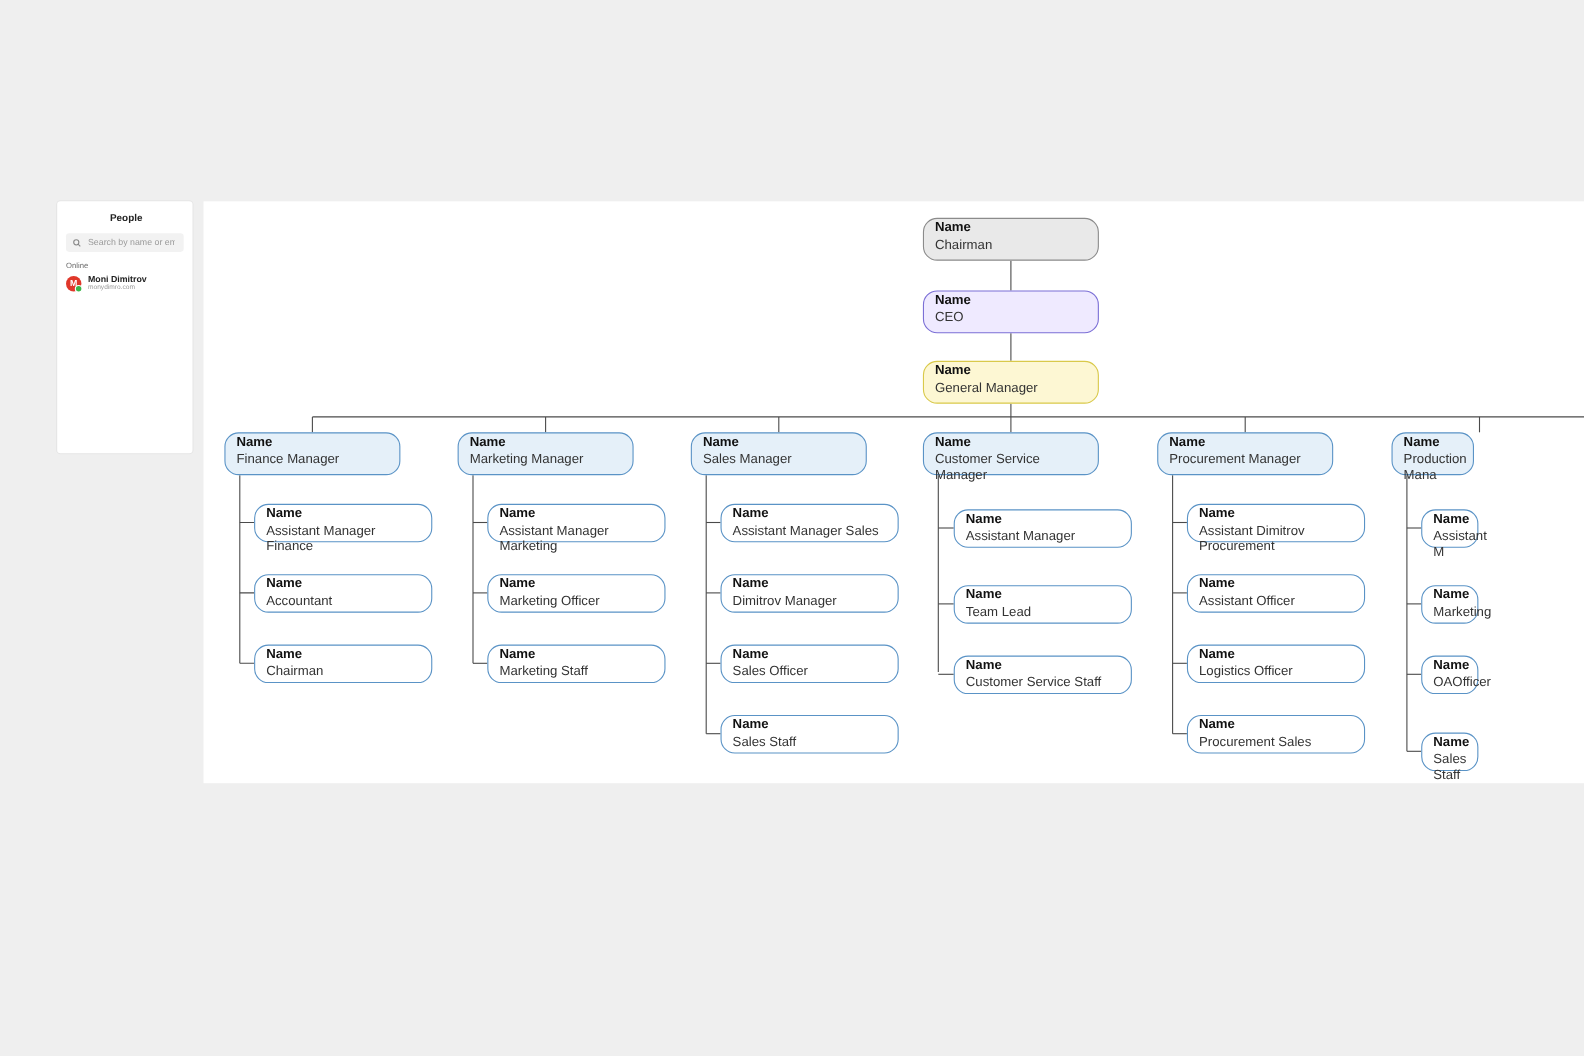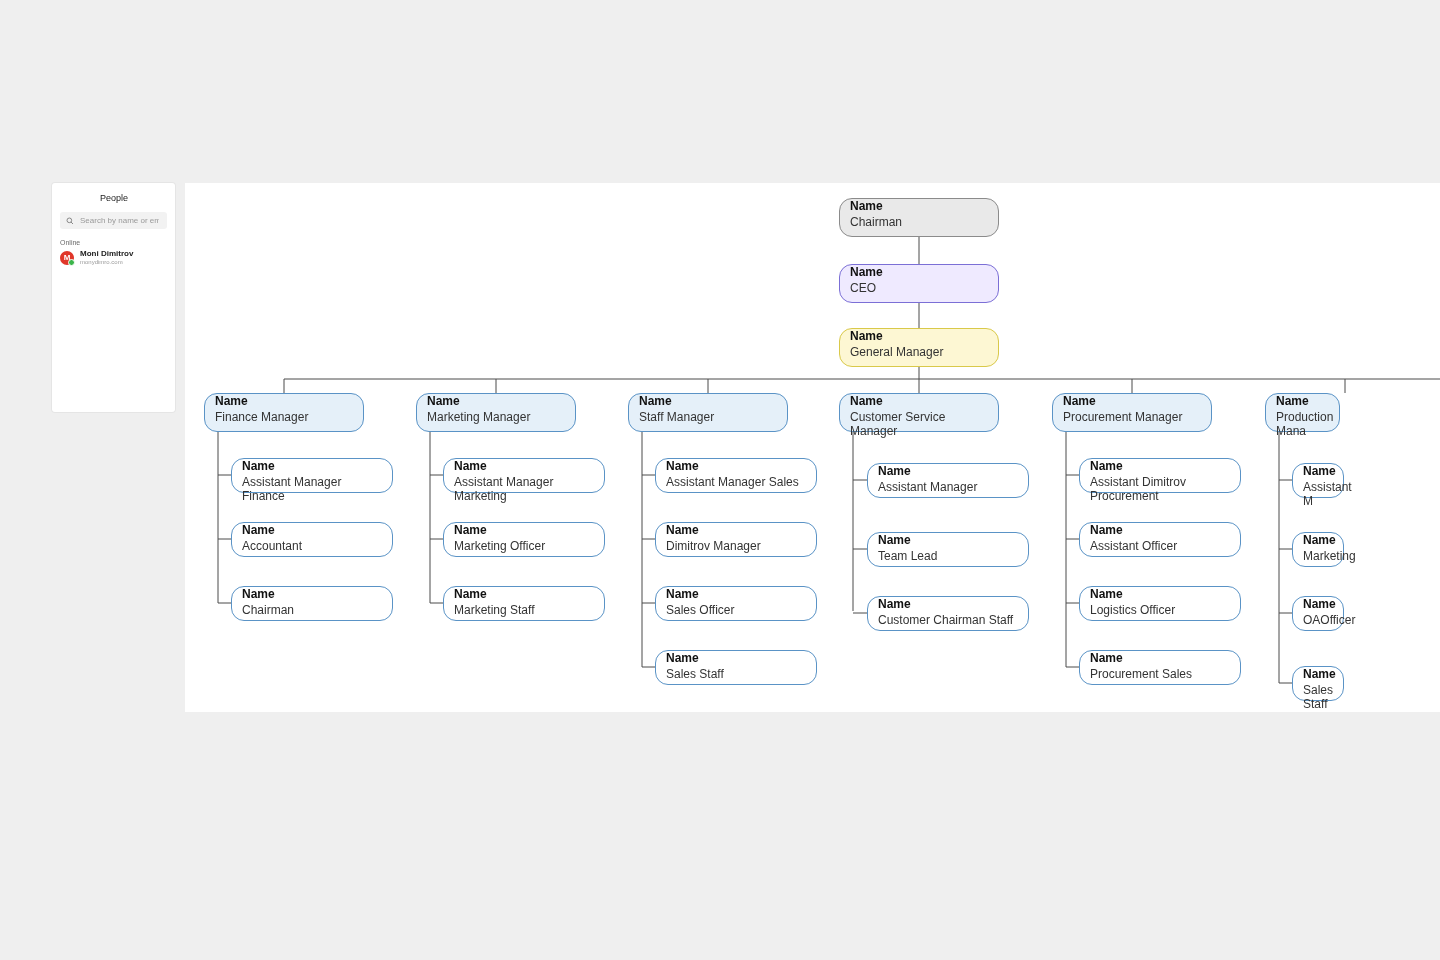--- a/index.html
+++ b/index.html
@@ -15,21 +15,21 @@
     position: absolute;
     left: 52px; top: 183px;
     width: 123px; height: 229px;
     background: #fff;
     border-radius: 3px;
     box-shadow: 0 0 0 1px rgba(0,0,0,0.04);
     padding: 10px 8px;
   }
   .sidebar-title {
     font-size: 9px;
-    font-weight: 400;
+    font-weight: 700;
     color: #222;
     margin-bottom: 9px;
     padding-left: 40px;
   }
   .search-wrap {
     position: relative;
     width: 100%;
     height: 17px;
     background: #f2f2f2;
     border-radius: 3px;
@@ -188,21 +188,21 @@
   <div class="card c-blue" style="left:19px;  top:210px;">
     <div class="lbl">Name</div>
     <div class="role">Finance Manager</div>
   </div>
   <div class="card c-blue" style="left:231px; top:210px;">
     <div class="lbl">Name</div>
     <div class="role">Marketing Manager</div>
   </div>
   <div class="card c-blue" style="left:443px; top:210px;">
     <div class="lbl">Name</div>
-    <div class="role">Staff Manager</div>
+    <div class="role">Sales Manager</div>
   </div>
   <div class="card c-blue" style="left:654px; top:210px;">
     <div class="lbl">Name</div>
     <div class="role">Customer Service Manager</div>
   </div>
   <div class="card c-blue" style="left:867px; top:210px;">
     <div class="lbl">Name</div>
     <div class="role">Procurement Manager</div>
   </div>
   <div class="card c-blue cut" style="left:1080px; top:210px;">
@@ -256,21 +256,21 @@
   <div class="card c-leaf" style="left:682px; top:280px;">
     <div class="lbl">Name</div>
     <div class="role">Assistant Manager</div>
   </div>
   <div class="card c-leaf" style="left:682px; top:349px;">
     <div class="lbl">Name</div>
     <div class="role">Team Lead</div>
   </div>
   <div class="card c-leaf" style="left:682px; top:413px;">
     <div class="lbl">Name</div>
-    <div class="role">Customer Chairman Staff</div>
+    <div class="role">Customer Service Staff</div>
   </div>
 
   <div class="card c-leaf" style="left:894px; top:275px;">
     <div class="lbl">Name</div>
     <div class="role">Assistant Dimitrov Procurement</div>
   </div>
   <div class="card c-leaf" style="left:894px; top:339px;">
     <div class="lbl">Name</div>
     <div class="role">Assistant Officer</div>
   </div>

